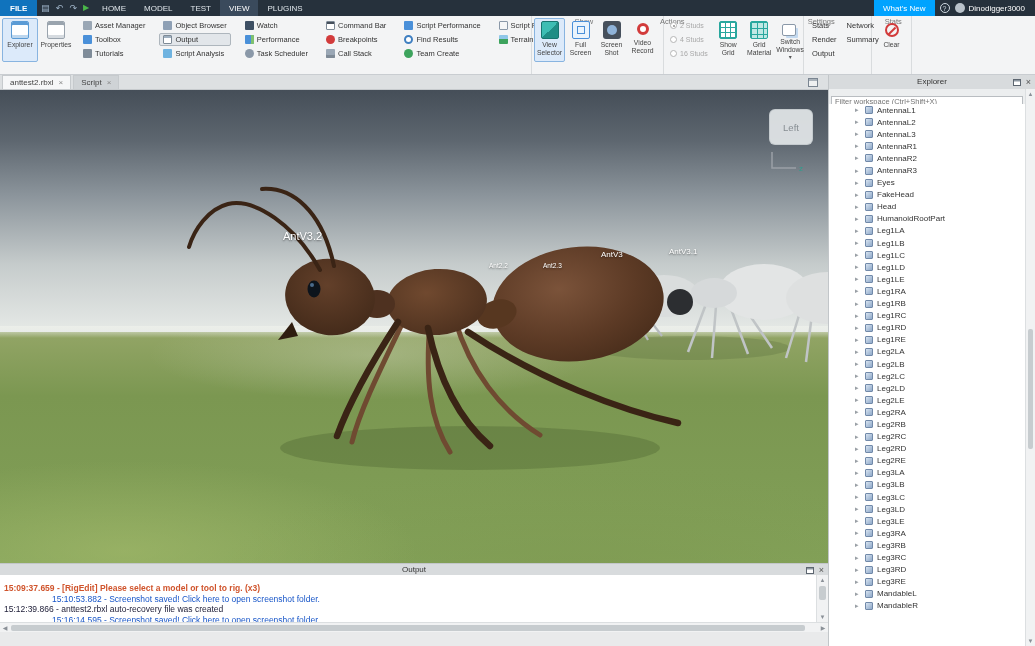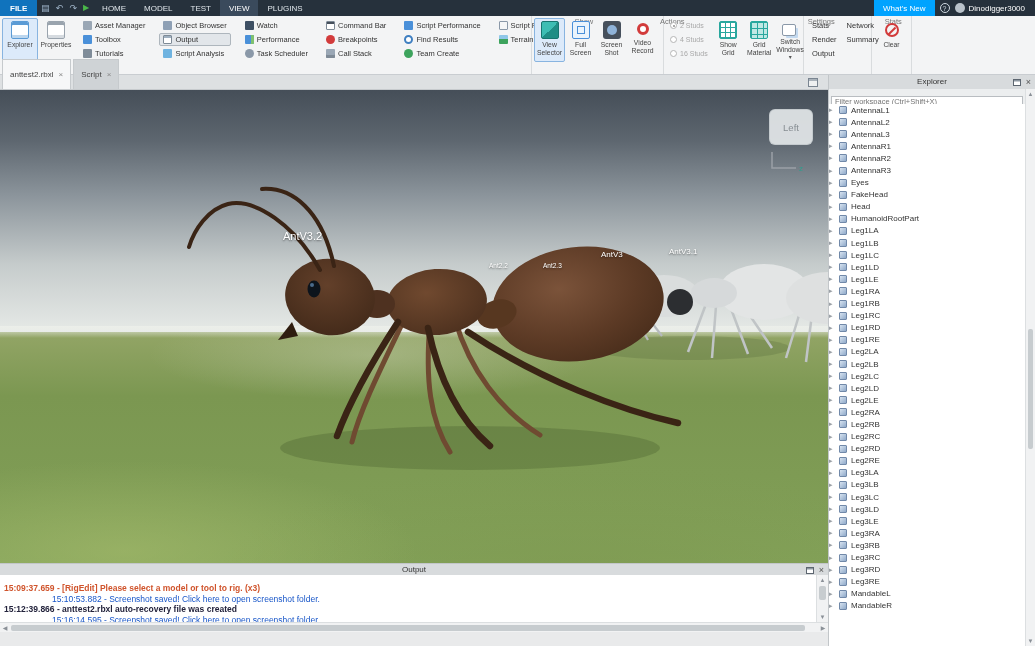--- a/index.html
+++ b/index.html
@@ -71,21 +71,21 @@
   .caret { font-size:6px; color:#555; line-height:6px; }
   .radio-row { display:flex; align-items:center; gap:3px; height:13px; padding-left:2px; }
   .radio { width:7px; height:7px; border:1px solid #b5b5b5; border-radius:50%; background:#fff; position:relative; flex:none; }
   .radio.on::after { content:""; position:absolute; left:1.5px; top:1.5px; width:2.5px; height:2.5px; border-radius:50%; background:#8f8f8f; }
   .radio-label { font-size:7px; color:#a8a8a8; white-space:nowrap; }
   .statcol { display:flex; flex-direction:column; gap:1px; margin:1px 1px 0 3px; }
   .stattxt { font-size:7.5px; color:#333; height:13px; display:flex; align-items:center; padding:0 3px; white-space:nowrap; }
 
   
   .tabbar { position:absolute; left:0; top:75px; width:828px; height:15px; background:#dde0e2; border-bottom:1px solid #c6cacd; display:flex; align-items:flex-end; }
-  .tab { height:30px; display:flex; align-items:center; gap:5px; padding:0 7px; font-size:8px; color:#444; border:1px solid #c6cacd; border-bottom:none; background:#cfd3d6; margin-left:2px; }
+  .tab { height:14px; display:flex; align-items:center; gap:5px; padding:0 7px; font-size:8px; color:#444; border:1px solid #c6cacd; border-bottom:none; background:#cfd3d6; margin-left:2px; }
   .tab.active { background:#f6f7f8; }
   .tab-close { color:#888; font-size:8px; line-height:8px; }
   .tab-close::before { content:"×"; }
   .layout-icon { position:absolute; right:10px; top:3px; width:10px; height:9px; border:1px solid #7a8591; background:#eef0f1; box-shadow:inset 0 2px 0 #a9b2ba; }
 
   
   .viewport { position:absolute; left:0; top:90px; width:828px; height:473px; overflow:hidden; }
   .sky { position:absolute; left:0; top:0; width:828px; height:250px; background:linear-gradient(180deg,#454e58 0%,#5d666f 20%,#8b949b 42%,#c6cccc 70%,#eaedea 100%); }
   .ground { position:absolute; left:0; top:242px; right:0; bottom:0;
     background:
@@ -108,41 +108,41 @@
   .output { position:absolute; left:0; top:563px; width:828px; height:69px; background:#fff; }
   .out-title { position:absolute; left:0; top:0; width:828px; height:12px; background:#d8dbdd; border-top:1px solid #c2c6c9; font-size:8px; color:#333; text-align:center; line-height:12px; }
   .panel-icons { position:absolute; right:4px; top:2px; display:flex; gap:5px; align-items:center; }
   .dock-icon { width:8px; height:7px; border:1px solid #5d6670; box-shadow:inset 0 1.5px 0 #8d97a1; background:#fff; }
   .close-icon { color:#555; font-size:9px; line-height:8px; }
   .close-icon::before { content:"×"; }
   .out-body { position:absolute; left:0; top:12px; right:12px; height:47px; background:#fff; padding:8px 0 0 4px; overflow:hidden; }
   .out-line { font-size:8.5px; line-height:10.5px; white-space:nowrap; }
   .out-line.warn { color:#d0542c; font-weight:bold; }
   .out-line.link { color:#1856c8;margin-left:48px; }
-  .out-line.info { color:#23233c; font-weight:bold; }
+  .out-line.info { color:#23233c; font-weight:normal; }
   .vscroll { position:absolute; background:#f1f2f3; border-left:1px solid #dcdfe1; }
   .out-vscroll { right:0; top:12px; width:12px; height:47px; }
   .sb-btn { width:100%; height:10px; color:#8a9097; font-size:6px; text-align:center; line-height:10px; }
   .sb-up::before { content:"▲"; }
   .sb-down::before { content:"▼"; }
   .sb-left::before { content:"◀"; }
   .sb-right::before { content:"▶"; }
   .sb-thumb { position:absolute; left:2px; right:2px; background:#c7cccf; border-radius:2px; }
   .out-hscroll { position:absolute; left:0; top:59px; width:828px; height:10px; background:#f1f2f3; border-top:1px solid #dcdfe1; }
   .hsb-btn { position:absolute; top:0; width:10px; height:10px; color:#8a9097; font-size:6px; text-align:center; line-height:10px; }
   .hsb-thumb { position:absolute; top:2px; height:6px; background:#c7cccf; border-radius:2px; }
   .bottomstrip { position:absolute; left:0; top:632px; width:828px; height:14px; background:#e9eaeb; }
 
   
   .explorer { position:absolute; left:828px; top:75px; width:207px; bottom:0; background:#fff; border-left:1px solid #c2c6c9; }
   .exp-header { position:absolute; left:0; top:0; right:0; height:14px; background:#d8dbdd; font-size:8px; color:#333; text-align:center; line-height:14px; }
   .exp-filter { position:absolute; left:0; top:14px; right:10px; height:15px; background:#eceeef; padding:1px 2px; }
   .exp-filter input { width:100%; height:12px; font-size:7.5px; font-family:"Liberation Sans",sans-serif; border:1px solid #b9bdc1; padding:0 3px; color:#666; background:#fff; outline:none; }
   .exp-tree { position:absolute; left:0; top:29px; right:10px; bottom:0; background:#fff; overflow:hidden; }
-  .tree-row { height:12.1px; display:flex; align-items:center; gap:4px; }
+  .tree-row { height:12.1px; display:flex; align-items:center; padding-left:26px; gap:4px; }
   .chev { color:#9aa0a6; font-size:7px; width:6px; line-height:12px; }
   .chev::before { content:"▸"; }
   .cube { width:8px; height:8px; background:linear-gradient(135deg,#d7e3f0,#8fa9c9); border:1px solid #7189a9; border-radius:1px; flex:none; }
   .tree-label { font-size:8px; color:#333; white-space:nowrap; }
   .exp-vscroll { right:0; top:14px; width:10px; bottom:0; }
   .exp-vscroll .sb-down { position:absolute; bottom:0; left:0; }
 </style>
 </head>
 <body>
 

